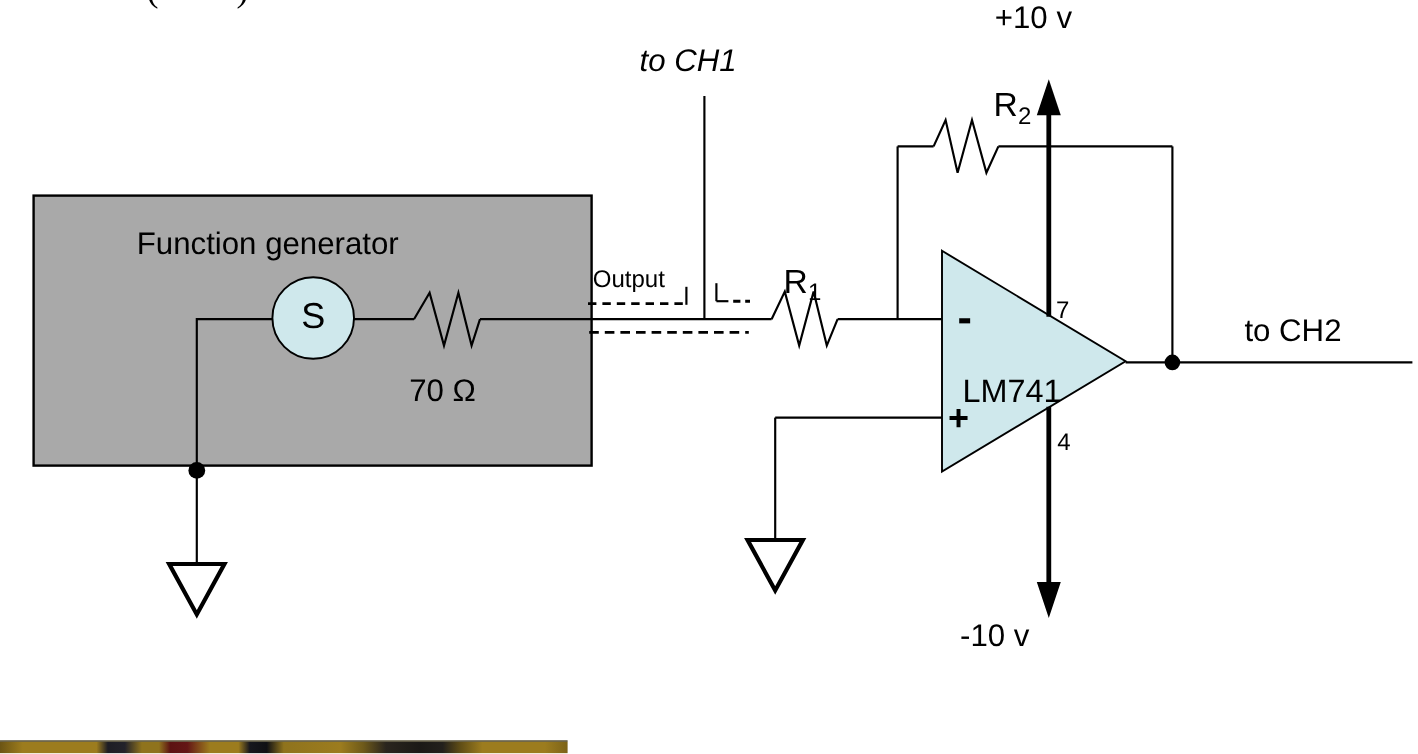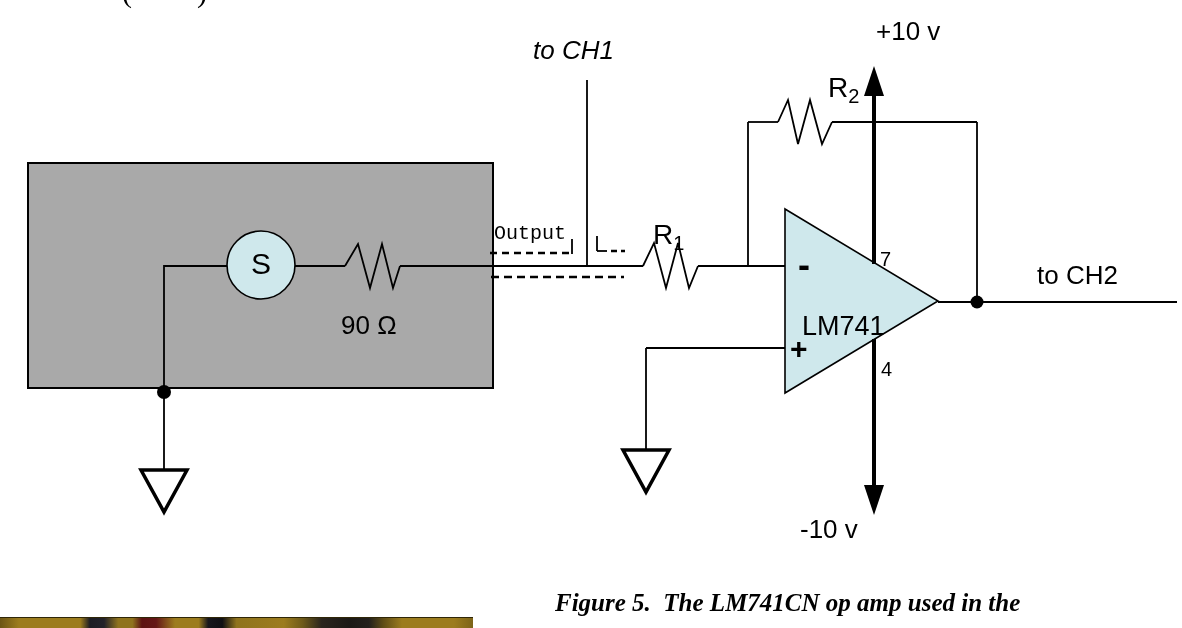--- a/index.html
+++ b/index.html
@@ -21,24 +21,24 @@
   .sz20 { font-size: 20px; }
   .rlbl { font-size: 28px; }
   .rlbl sub { font-size: 20px; vertical-align: -6px; }
   #minus-sign { font-size: 36px; font-weight: bold; left: 798px; top: 246px; }
   #plus-sign  { font-size: 30px; font-weight: bold; left: 790px; top: 333px; }
   #pin7 { font-size: 20px; left: 880px; top: 249px; }
   #pin4 { font-size: 20px; left: 881px; top: 359px; }
   #s-label { font-size: 30px; left: 251px; top: 248px; }
   #fg-title { left: 114px; top: 190px; }
   #imp-label { left: 341px; top: 312px; }
-  #output-label { left: 494px; top: 223px; font-family: Liberation Mono, monospace; }
+  #output-label { left: 494px; top: 223px; }
   #ch1-label { left: 533px; top: 37px; font-style: italic; }
   #ch2-label { left: 1037px; top: 262px; }
-  #plus10-label { left: 829px; top: 18px; margin-left: 47px; }
+  #plus10-label { left: 829px; top: 1px; }
   #minus10-label { left: 800px; top: 516px; }
   #r1-label { left: 653px; top: 220px; }
   #r2-label { left: 788px; top: 73px; margin-left: 40px; }
   #lm741-label { left: 802px; top: 288px; margin-top: 24px; }
   #figure-caption {
     left: 555px; top: 590px;
     font-family: "Liberation Serif", serif;
     font-style: italic; font-weight: bold;
     font-size: 25px;
   }
@@ -109,33 +109,33 @@
 
     <circle cx="261" cy="265" r="34" stroke="#000" stroke-width="1.6" fill="#cfe8ec"></circle>
 
     <polygon points="141,470 187,470 164,512" fill="#fff" stroke="#000" stroke-width="3.5"></polygon>
     <polygon points="623,450 669,450 646,492" fill="#fff" stroke="#000" stroke-width="3.5"></polygon>
 
     <circle cx="164" cy="392" r="7" fill="#000"></circle>
     <circle cx="977" cy="302" r="6.5" fill="#000"></circle>
   </svg>
 
+  <div class="lbl lbl-sans sz26" id="fg-title">Function generator</div>
   <div class="lbl lbl-sans" id="s-label">S</div>
-  <div class="lbl lbl-sans sz26" id="imp-label">90 Ω</div>
+  <div class="lbl lbl-sans sz26" id="imp-label">70 Ω</div>
   <div class="lbl lbl-sans sz20" id="output-label">Output</div>
   <div class="lbl lbl-sans sz26" id="ch1-label">to CH1</div>
   <div class="lbl lbl-sans sz26" id="ch2-label">to CH2</div>
   <div class="lbl lbl-sans sz26" id="plus10-label">+10 v</div>
   <div class="lbl lbl-sans sz26" id="minus10-label">-10 v</div>
 
   <div class="lbl lbl-sans rlbl" id="r1-label"><span>R</span><sub>1</sub></div>
   <div class="lbl lbl-sans rlbl" id="r2-label"><span>R</span><sub>2</sub></div>
 
   <div class="lbl lbl-sans" id="minus-sign">-</div>
   <div class="lbl lbl-sans" id="plus-sign">+</div>
   <div class="lbl lbl-sans sz27" id="lm741-label">LM741</div>
   <div class="lbl lbl-sans" id="pin7">7</div>
   <div class="lbl lbl-sans" id="pin4">4</div>
 
-  <div class="lbl" id="figure-caption">Figure 5.  The LM741CN op amp used in the</div>
 
   <div id="photo-sliver"></div>
 </div>
 
 </body></html>

